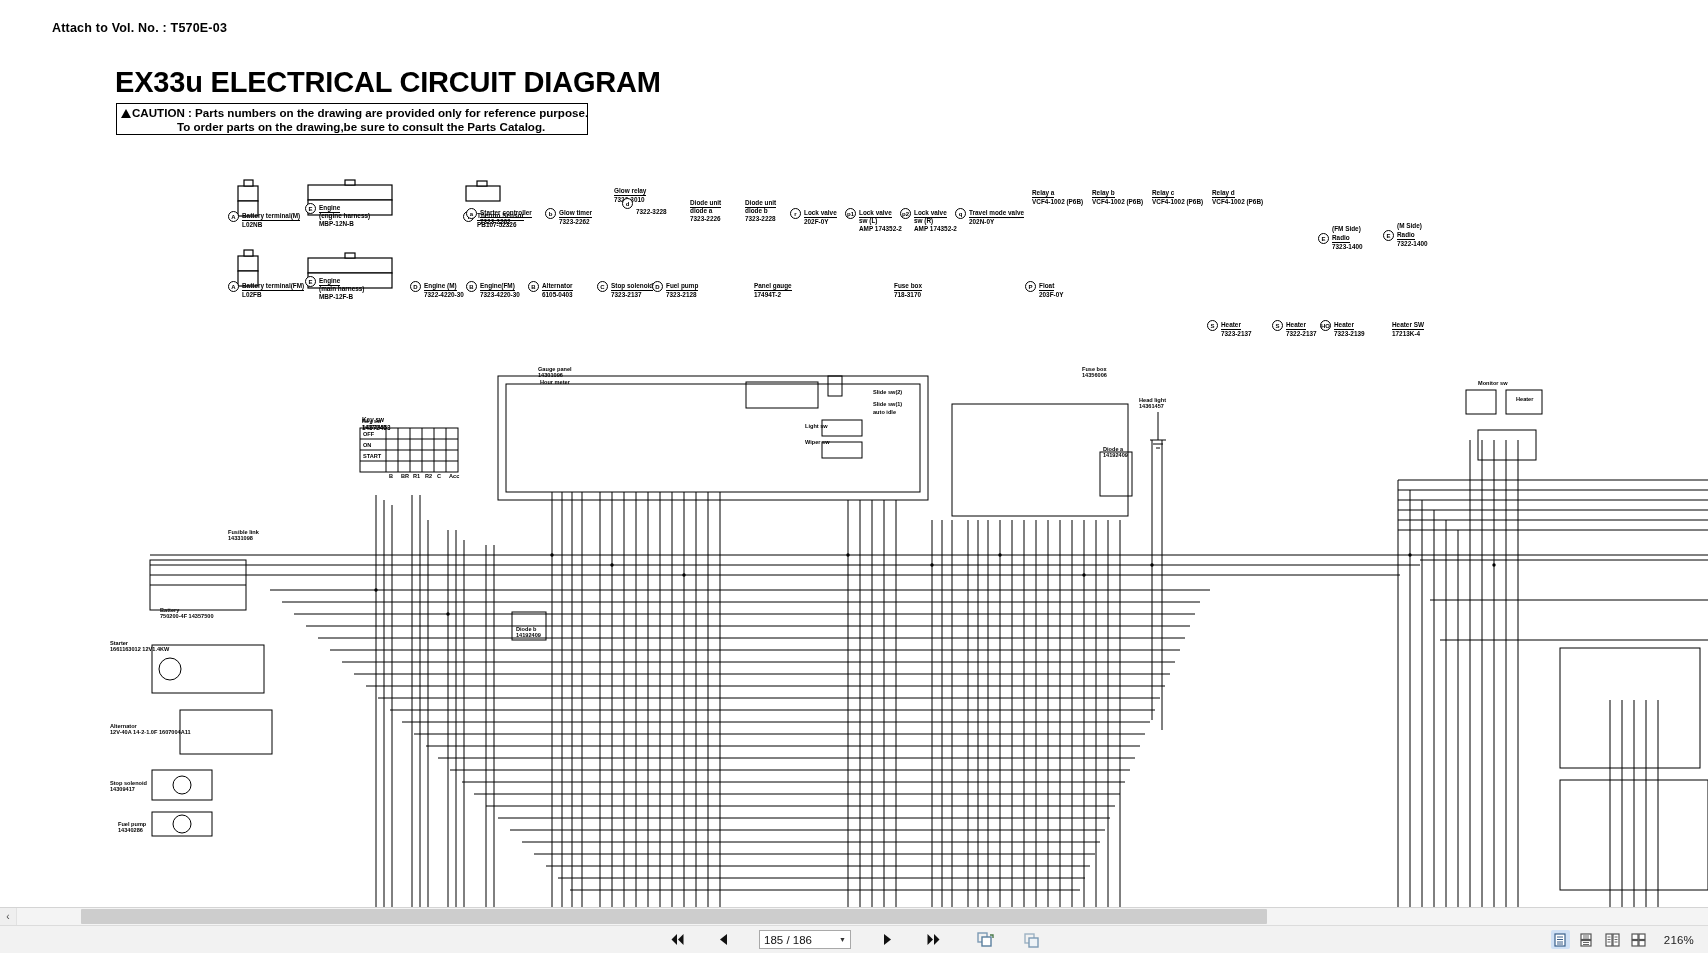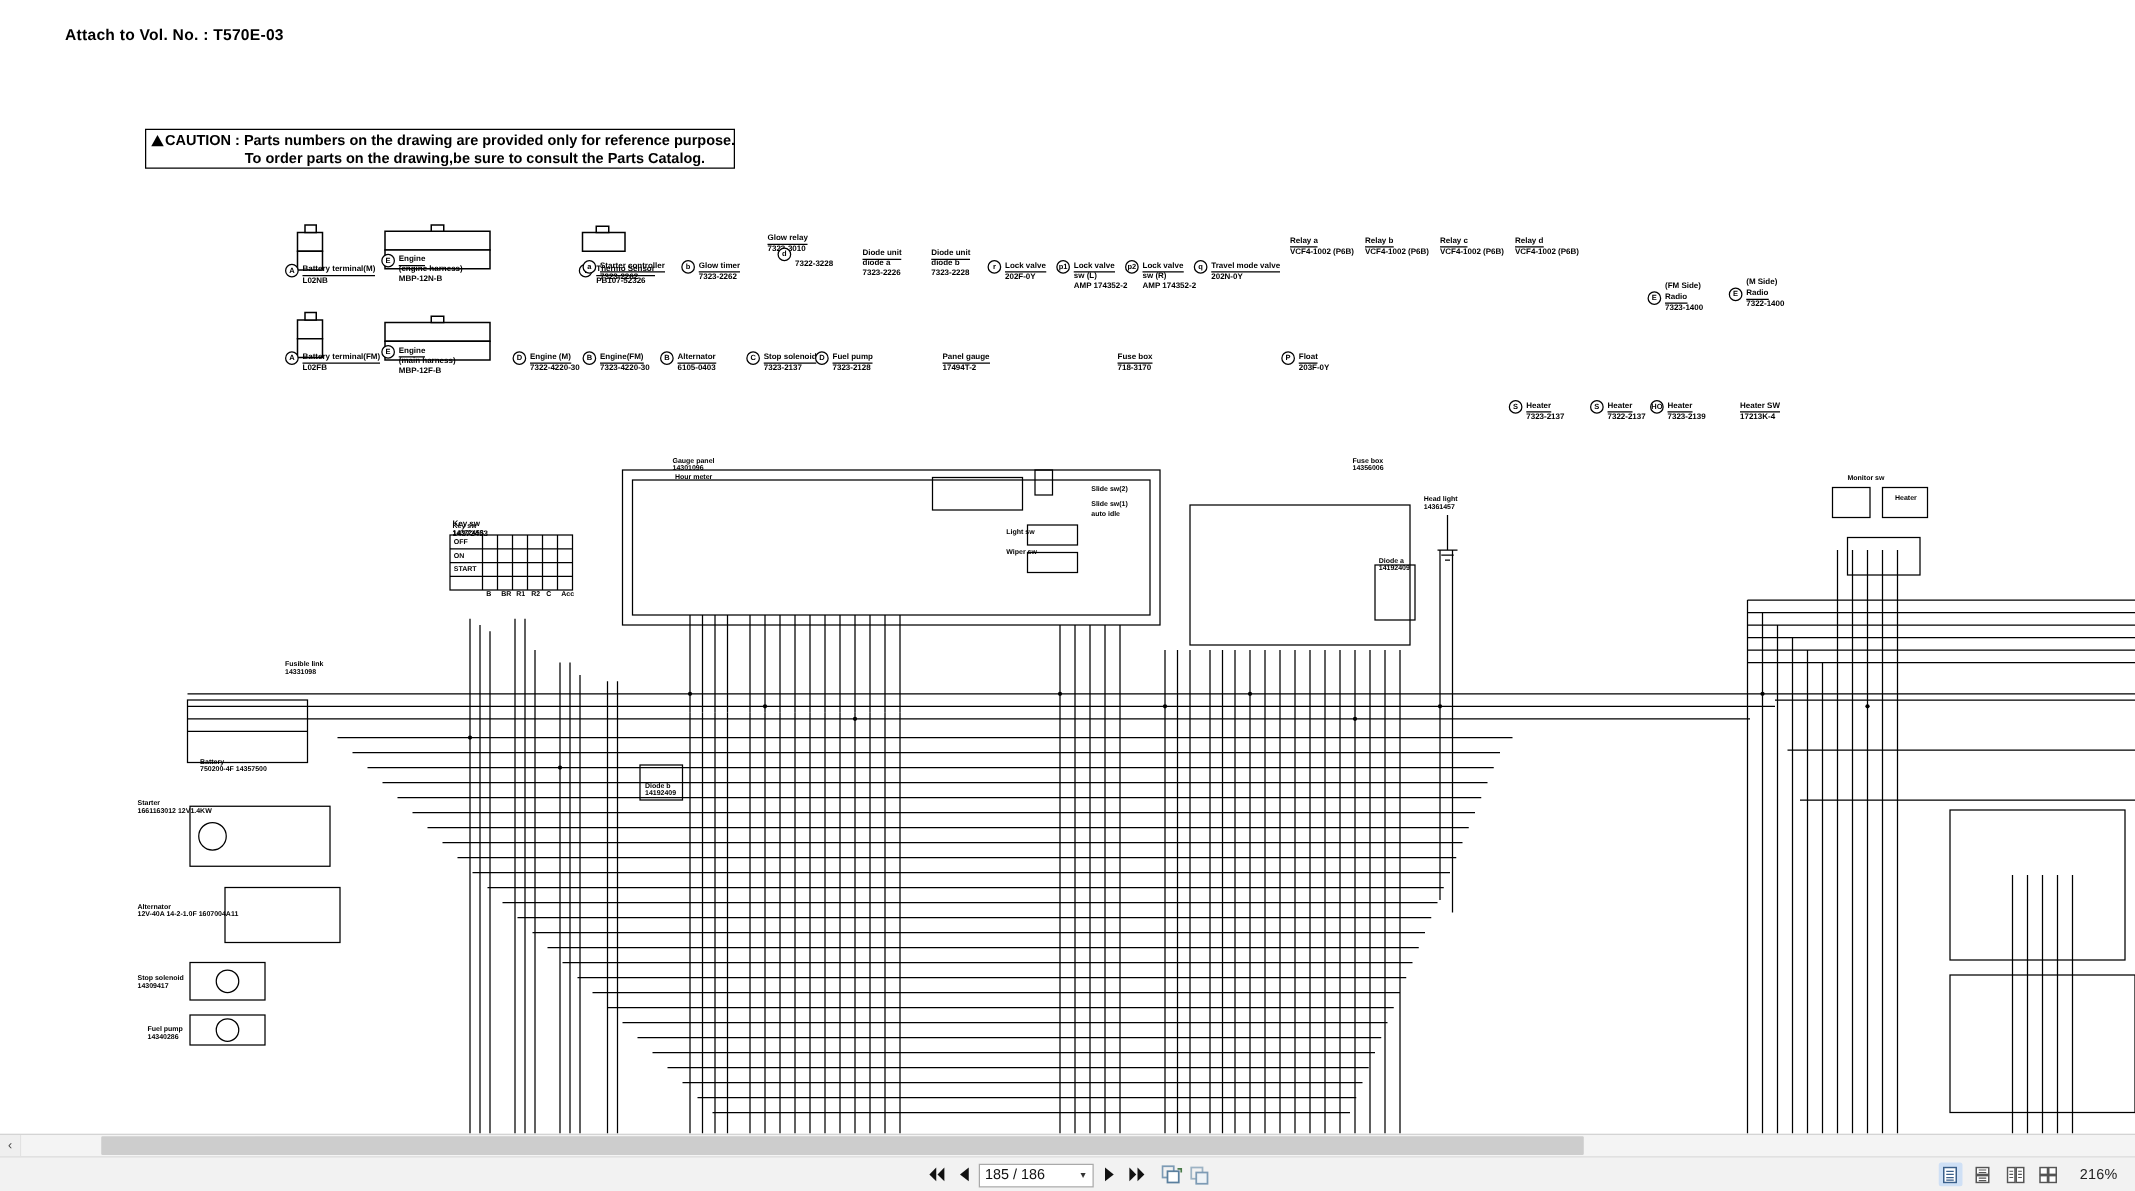--- a/index.html
+++ b/index.html
@@ -34,21 +34,20 @@
   .main-title {
     position: absolute; left: 115px; top: 66px;
     font-size: 29px; font-weight: bold; color: #000;
     letter-spacing: -0.2px; white-space: nowrap;
   }
   .caution-box {
     position: absolute; left: 116px; top: 103px;
     width: 472px; height: 32px;
     border: 1.6px solid #000; background: #fff;
     padding: 2px 4px 0 4px;
-    text-align: center;
   }
   .caution-l1, .caution-l2 {
     font-size: 11.6px; font-weight: bold; color: #000;
     line-height: 14px; white-space: nowrap;
   }
   .caution-l2 { padding-left: 56px; }
   .warn-tri {
     display: inline-block; width: 0; height: 0;
     border-left: 5px solid transparent;
     border-right: 5px solid transparent;
@@ -90,21 +89,21 @@
   }
 
   
   #toolbar {
     position:absolute; left:0; top:925px; width:1708px; height:28px;
     background:#f2f2f2; border-top:1px solid #dcdcdc;
     display:flex; align-items:center;
   }
   #toolbar .center-group {
     position:absolute; left:50%; transform:translateX(-50%);
-    display:flex; align-items:flex-end; gap:2px;
+    display:flex; align-items:center; gap:26px;
   }
   .tb-icon {
     width:20px; height:20px; display:flex; align-items:center; justify-content:center;
     color:#1b1b1b; cursor:pointer;
   }
   .page-field {
     display:flex; align-items:center; width:92px; height:19px;
     border:1px solid #a9a9a9; background:#fff; padding:0 4px;
     font-size:11.5px; color:#111; justify-content:space-between;
   }
@@ -122,20 +121,21 @@
 </head>
 <body>
 
 <div id="app">
 
   <div id="doc-viewport">
     <div id="page">
 
       <div class="attach-line">Attach to Vol. No. : T570E-03</div>
 
+      <div class="main-title">EX33u ELECTRICAL CIRCUIT DIAGRAM</div>
 
       <div class="caution-box">
         <div class="caution-l1"><span class="warn-tri"></span><span>CAUTION : Parts numbers on the drawing are provided only for reference purpose.</span></div>
         <div class="caution-l2">To order parts on the drawing,be sure to consult the Parts Catalog.</div>
       </div>
 
       <svg id="wire-svg" viewBox="0 0 1708 907" preserveAspectRatio="none">
         <defs>
           <style>
             .w  { stroke:#000; stroke-width:1; fill:none; }

